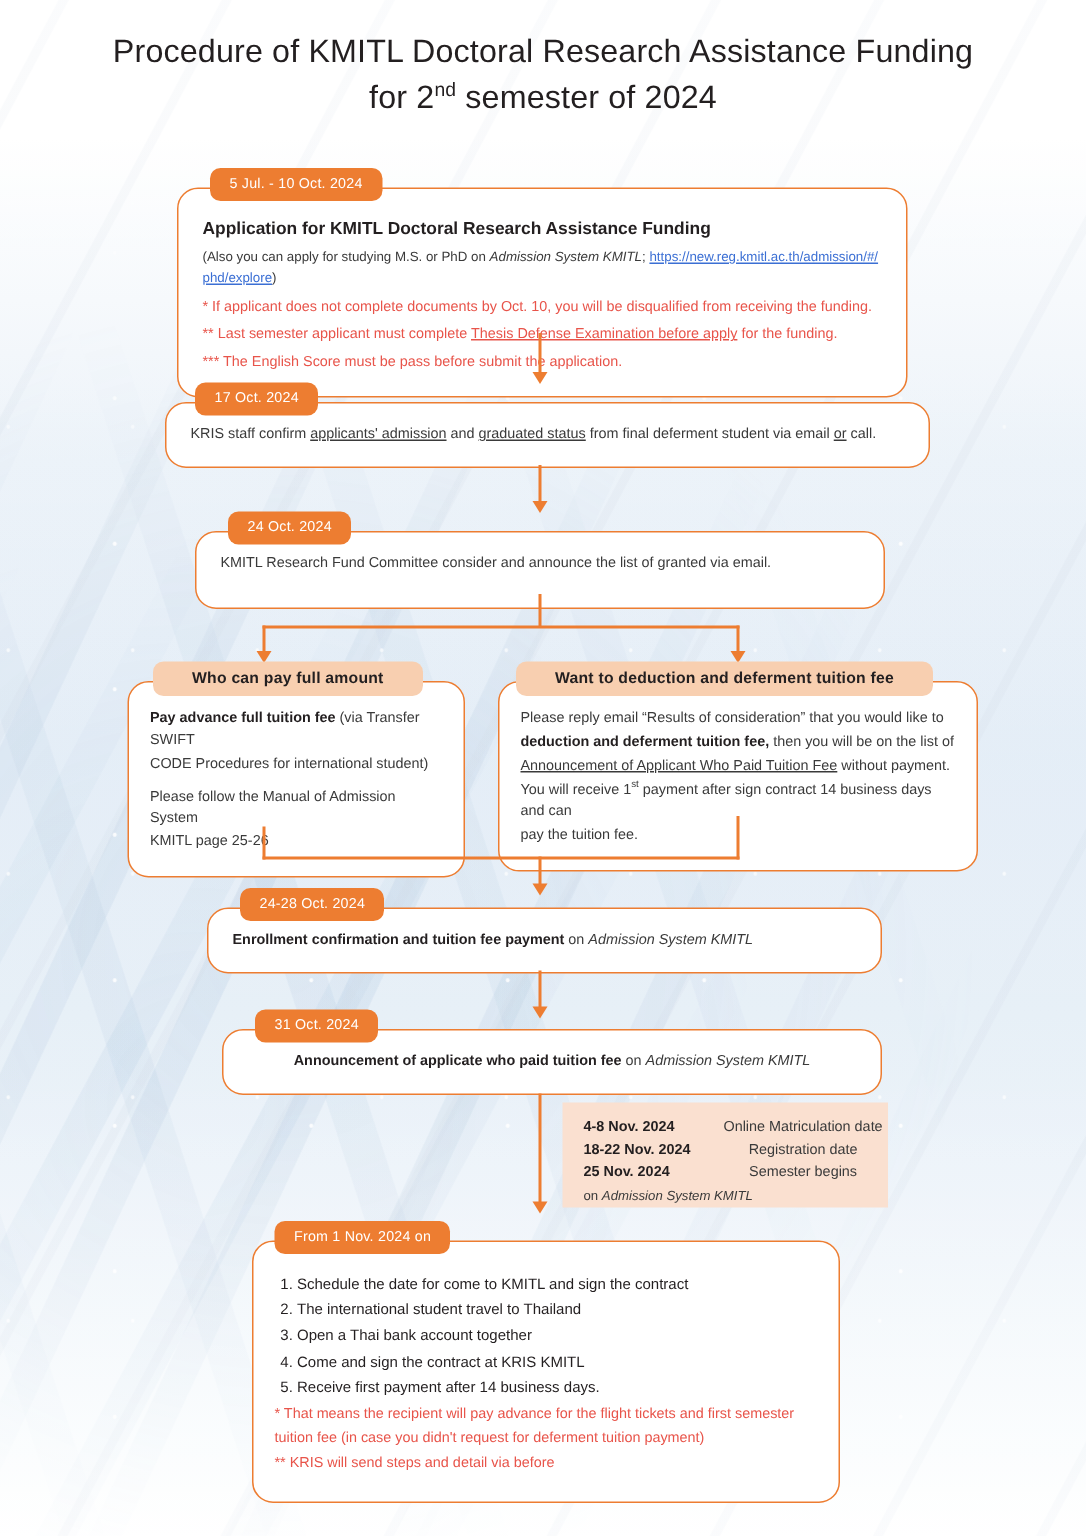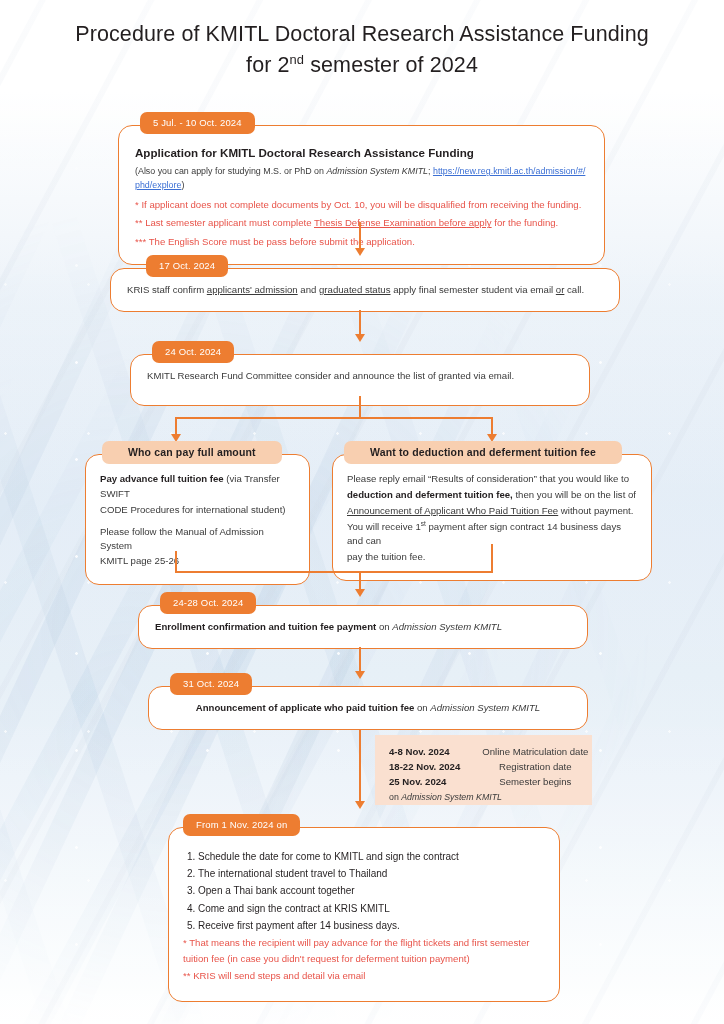--- a/index.html
+++ b/index.html
@@ -163,24 +163,24 @@
         <span>** Last semester applicant must complete </span><span class="u">Thesis Defense Examination before apply</span><span> for the funding.</span>
       </div>
       <div class="txt red row" style="margin-top:4px;">*** The English Score must be pass before submit the application.</div>
     </div>
   </div>
 
   <div class="conn vline" style="left:359px;top:222px;height:30px;"></div>
   <div class="arrowhead" style="left:355px;top:248px;"></div>
 
   <div class="node" style="left:110px;top:255px;width:510px;">
-    <div class="tab" style="left:36px;top:0px;">17 Oct. 2024</div>
+    <div class="tab" style="left:20px;top:0px;">17 Oct. 2024</div>
     <div class="body" style="margin-top:13px;padding:14px 16px 13px 16px;">
       <div class="txt">
-        <span>KRIS staff confirm </span><span class="u">applicants' admission</span><span> and </span><span class="u">graduated status</span><span> apply final semester student via email </span><span class="u">or</span><span> call.</span>
+        <span>KRIS staff confirm </span><span class="u">applicants' admission</span><span> and </span><span class="u">graduated status</span><span> from final deferment student via email </span><span class="u">or</span><span> call.</span>
       </div>
     </div>
   </div>
 
   <div class="conn vline" style="left:359px;top:310px;height:28px;"></div>
   <div class="arrowhead" style="left:355px;top:334px;"></div>
 
   <div class="node" style="left:130px;top:341px;width:460px;">
     <div class="tab" style="left:22px;top:0px;">24 Oct. 2024</div>
     <div class="body" style="margin-top:13px;padding:14px 16px 21px 16px;">
@@ -280,17 +280,17 @@
     <div class="tab" style="left:15px;top:0px;">From 1 Nov. 2024 on</div>
     <div class="body" style="margin-top:13px;padding:20px 18px 17px 14px;">
       <ol class="steps">
         <li>Schedule the date for come to KMITL and sign the contract</li>
         <li>The international student travel to Thailand</li>
         <li>Open a Thai bank account together</li>
         <li>Come and sign the contract at KRIS KMITL</li>
         <li>Receive first payment after 14 business days.</li>
       </ol>
       <div class="txt red" style="line-height:1.72;margin-top:1px;">* That means the recipient will pay advance for the flight tickets and first semester tuition fee (in case you didn't request for deferment tuition payment)</div>
-      <div class="txt red" style="line-height:1.72;">** KRIS will send steps and detail via email</div>
+      <div class="txt red" style="line-height:1.72;">** KRIS will send steps and detail via before</div>
     </div>
   </div>
 
 </div>
 
 </body></html>

